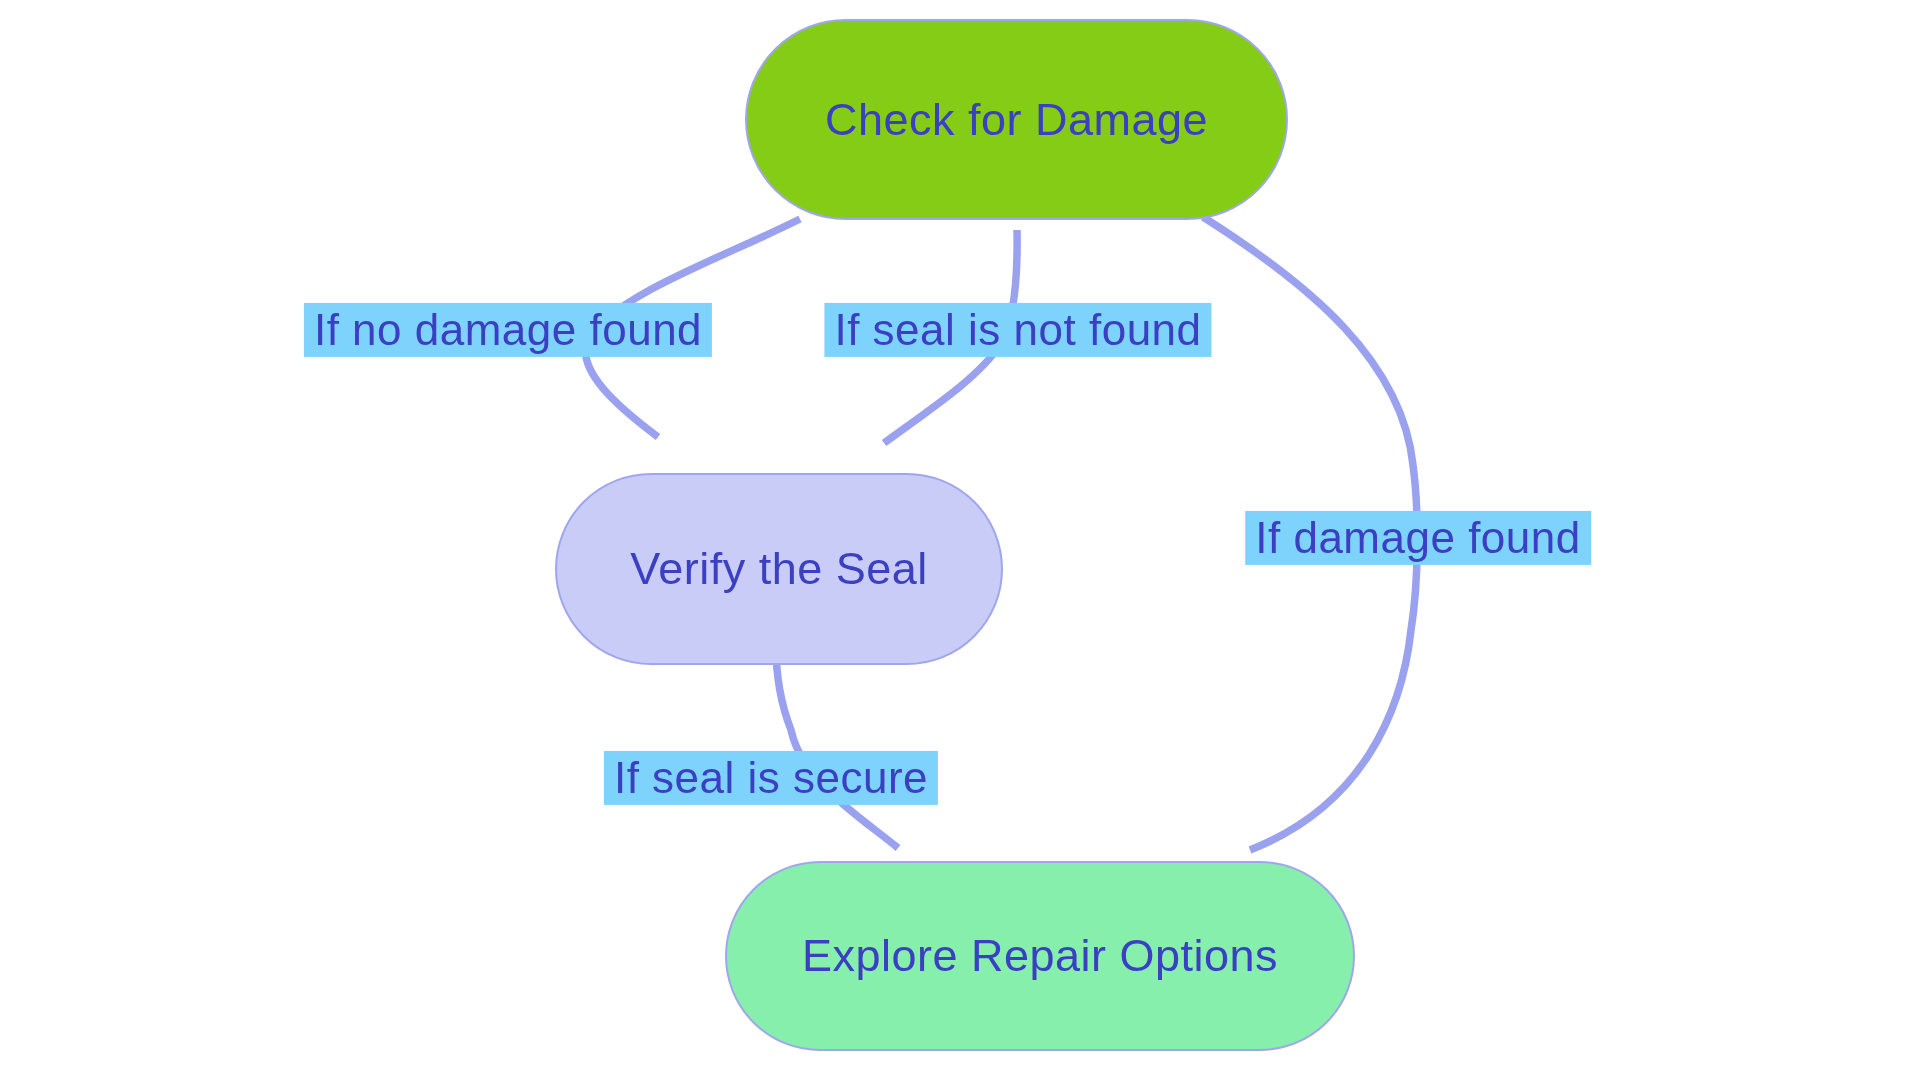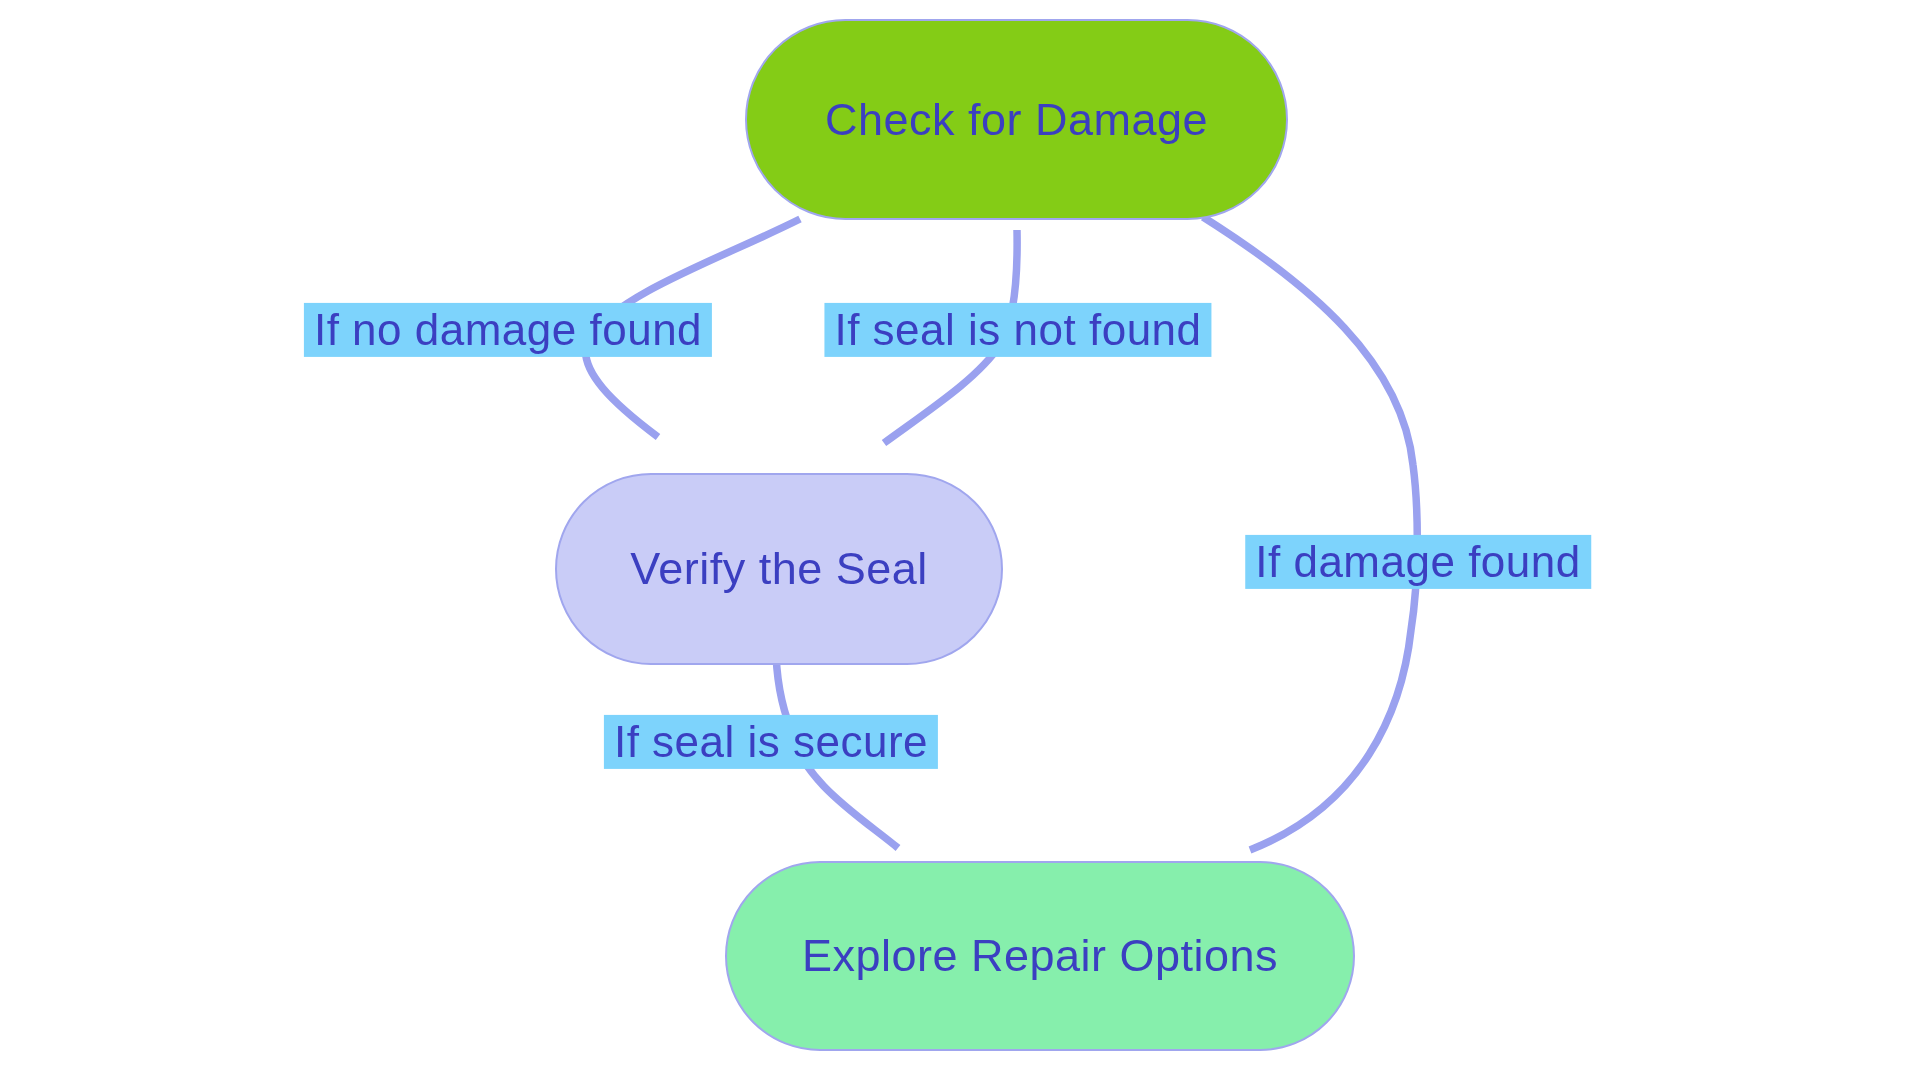--- a/index.html
+++ b/index.html
@@ -73,16 +73,16 @@
       <div class="node" style="left: 555px; top: 442px; width: 448px; height: 192px; background: rgb(201, 204, 247); border: 2.5px solid rgb(160, 166, 238); color: rgb(59, 63, 193); margin-top: 31px;">
         <span>Verify the Seal</span>
       </div>
       <div class="node" style="left: 725px; top: 861px; width: 630px; height: 190px; background: #86efac; border: 2.5px solid rgb(160, 166, 238); color: rgb(59, 63, 193);">
         <span>Explore Repair Options</span>
       </div>
     </div>
   <div id="label-group">
       <div class="edge-label" style="left: 508px; top: 330px; color: rgb(59, 63, 193);">If no damage found</div>
       <div class="edge-label" style="left: 1018px; top: 330px; color: rgb(59, 63, 193);">If seal is not found</div>
-      <div class="edge-label" style="left: 1418px; top: 538px; color: rgb(59, 63, 193); margin-top: 24px;">If damage found</div>
-      <div class="edge-label" style="left: 771px; top: 742px; color: rgb(59, 63, 193);">If seal is secure</div>
+      <div class="edge-label" style="left: 1418px; top: 538px; color: rgb(59, 63, 193);">If damage found</div>
+      <div class="edge-label" style="left: 771px; top: 778px; color: rgb(59, 63, 193);">If seal is secure</div>
     </div>
 </div>
 
 </body></html>

